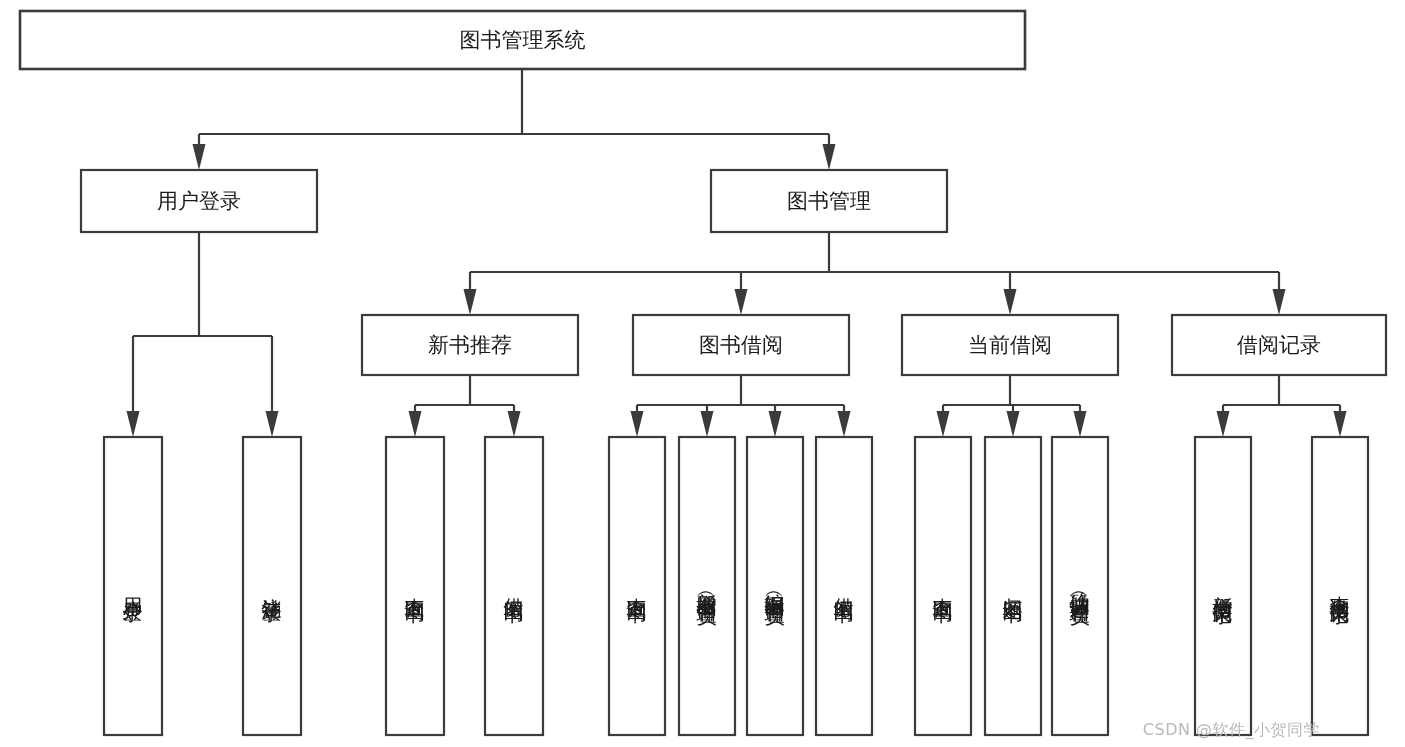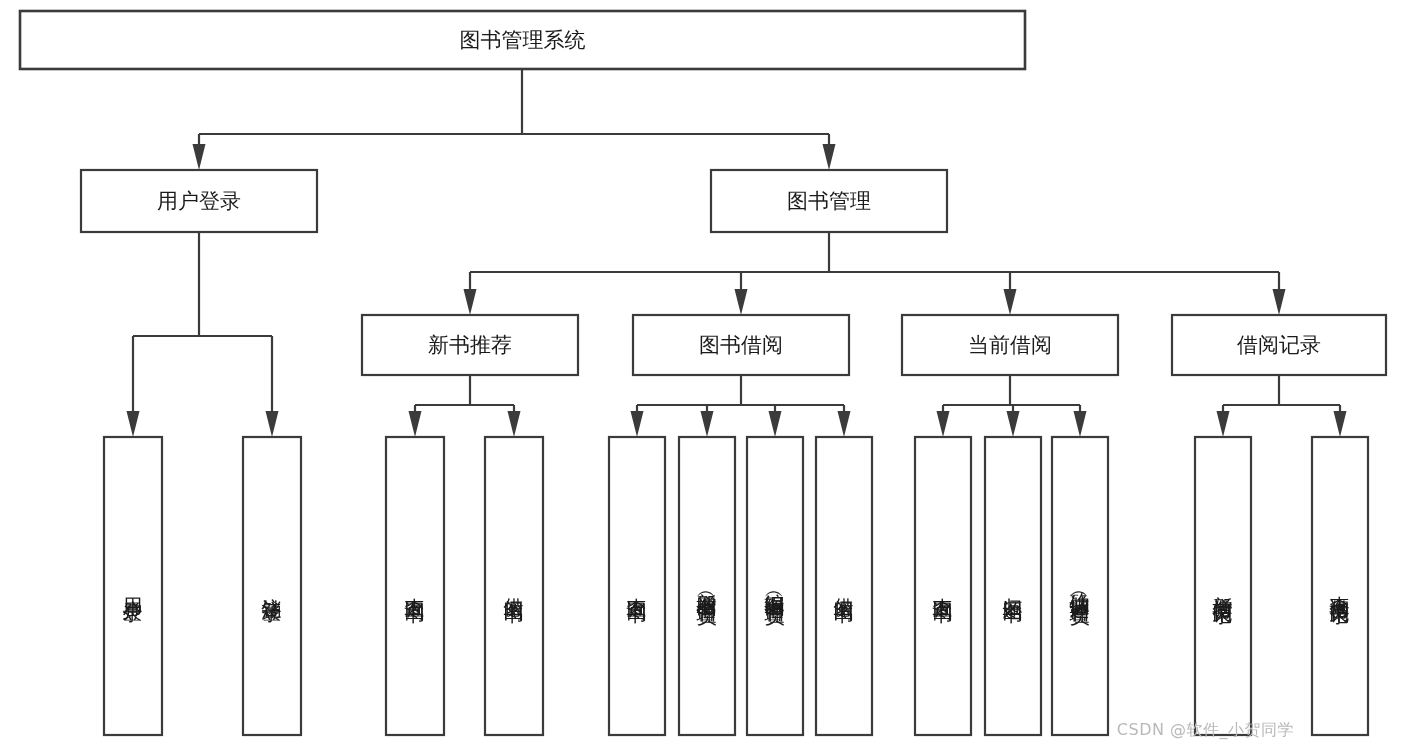--- a/index.html
+++ b/index.html
@@ -65,21 +65,21 @@
     font-size: 20px;
     color: #1b1b1b;
     writing-mode: vertical-rl;
     text-orientation: upright;
     letter-spacing: 2px;
     line-height: 1;
     white-space: nowrap;
   }
   .watermark {
     position: absolute;
-    right: 30px;
+    right: 4px;
     bottom: 6px;
     font-family: "DejaVu Sans", "Liberation Sans", sans-serif;
     font-size: 16px;
     color: #b9b9b9;
     letter-spacing: 0.5px;
     white-space: nowrap;
     pointer-events: none;
   }
 </style>
 </head>

